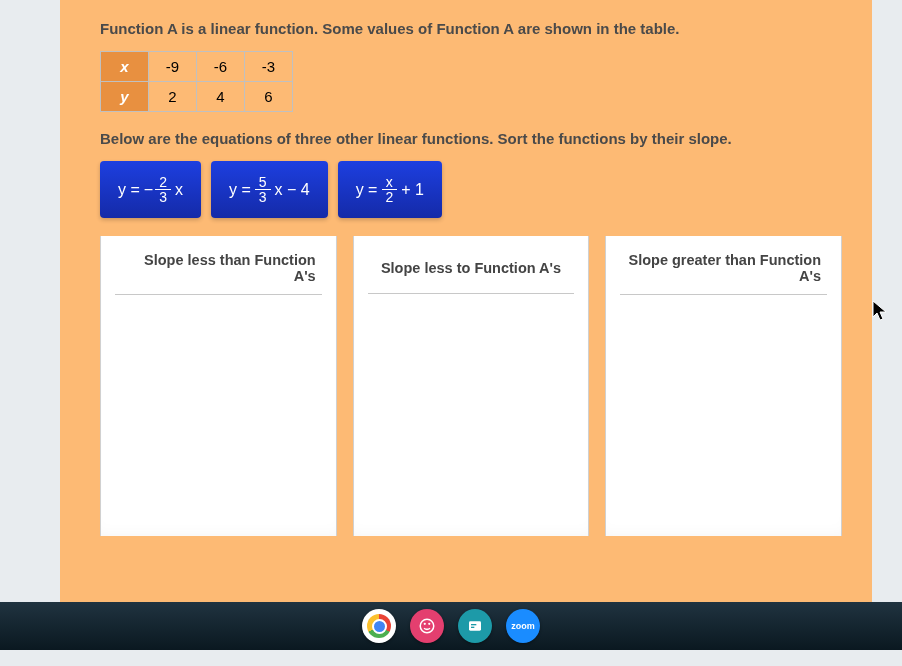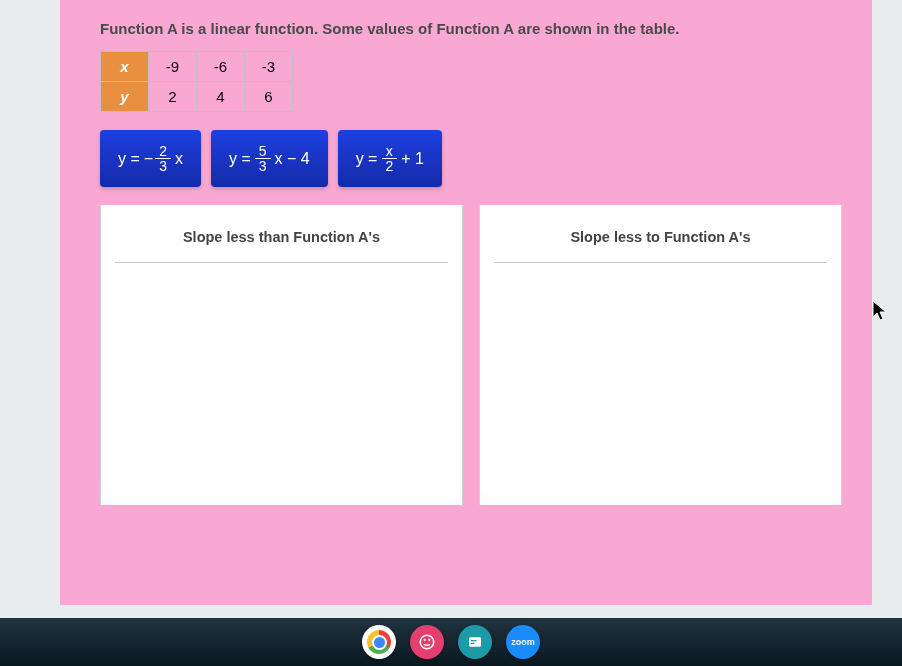--- a/index.html
+++ b/index.html
@@ -5,21 +5,21 @@
   * { box-sizing: border-box; margin: 0; padding: 0; }
   body {
     width: 902px;
     height: 666px;
     background: #e8ecef;
     font-family: "Helvetica Neue", Arial, sans-serif;
     position: relative;
     overflow: hidden;
   }
   .content {
-    background: #f9a8d4;
+    background: #fdba74;
     margin: 0 30px 0 60px;
     padding: 20px 30px 20px 40px;
     min-height: 605px;
     position: relative;
   }
   .prompt {
     color: #4a4a4a;
     font-size: 15px;
     font-weight: 600;
     margin-bottom: 14px;
@@ -92,21 +92,21 @@
     color: #444;
     padding: 6px 6px 10px;
     border-bottom: 1px solid #c8c8c8;
     min-height: 48px;
     display: flex;
     align-items: center;
     justify-content: center;
   }
   .taskbar {
     position: absolute;
-    left: 0; right: 0; bottom: 0;
+    left: 0; right: 0; bottom: 16px;
     height: 48px;
     background: linear-gradient(180deg,#203340,#0a1820);
     display: flex;
     justify-content: center;
     align-items: center;
     gap: 14px;
   }
   .tb-icon {
     width: 34px; height: 34px;
     border-radius: 50%;
@@ -157,20 +157,21 @@
     </tr>
     <tr>
       <td class="hdr">y</td>
       <td>2</td>
       <td>4</td>
       <td>6</td>
     </tr>
   </tbody>
     </table>
 
+  <p class="prompt">Below are the equations of three other linear functions. Sort the functions by their slope.</p>
 
   <div class="tiles">
     <div class="tile">
       <span>y = </span>
       <span class="neg">−</span>
       <span class="frac">
         <span class="num">2</span>
         <span class="den">3</span>
       </span>
       <span>x</span>
@@ -193,20 +194,23 @@
     </div>
   </div>
 
   <div class="buckets">
     <div class="bucket">
       <div class="title">Slope less than Function A's</div>
     </div>
     <div class="bucket">
       <div class="title">Slope less to Function A's</div>
     </div>
+    <div class="bucket">
+      <div class="title">Slope greater than Function A's</div>
+    </div>
   </div>
 
 </div>
 
 <div class="cursor">
   <svg width="18" height="22" viewBox="0 0 18 22">
     <path d="M1 1 L1 17 L5 13 L8 20 L11 19 L8 12 L14 12 Z" fill="#000" stroke="#fff" stroke-width="1"></path>
   </svg>
 </div>
 

